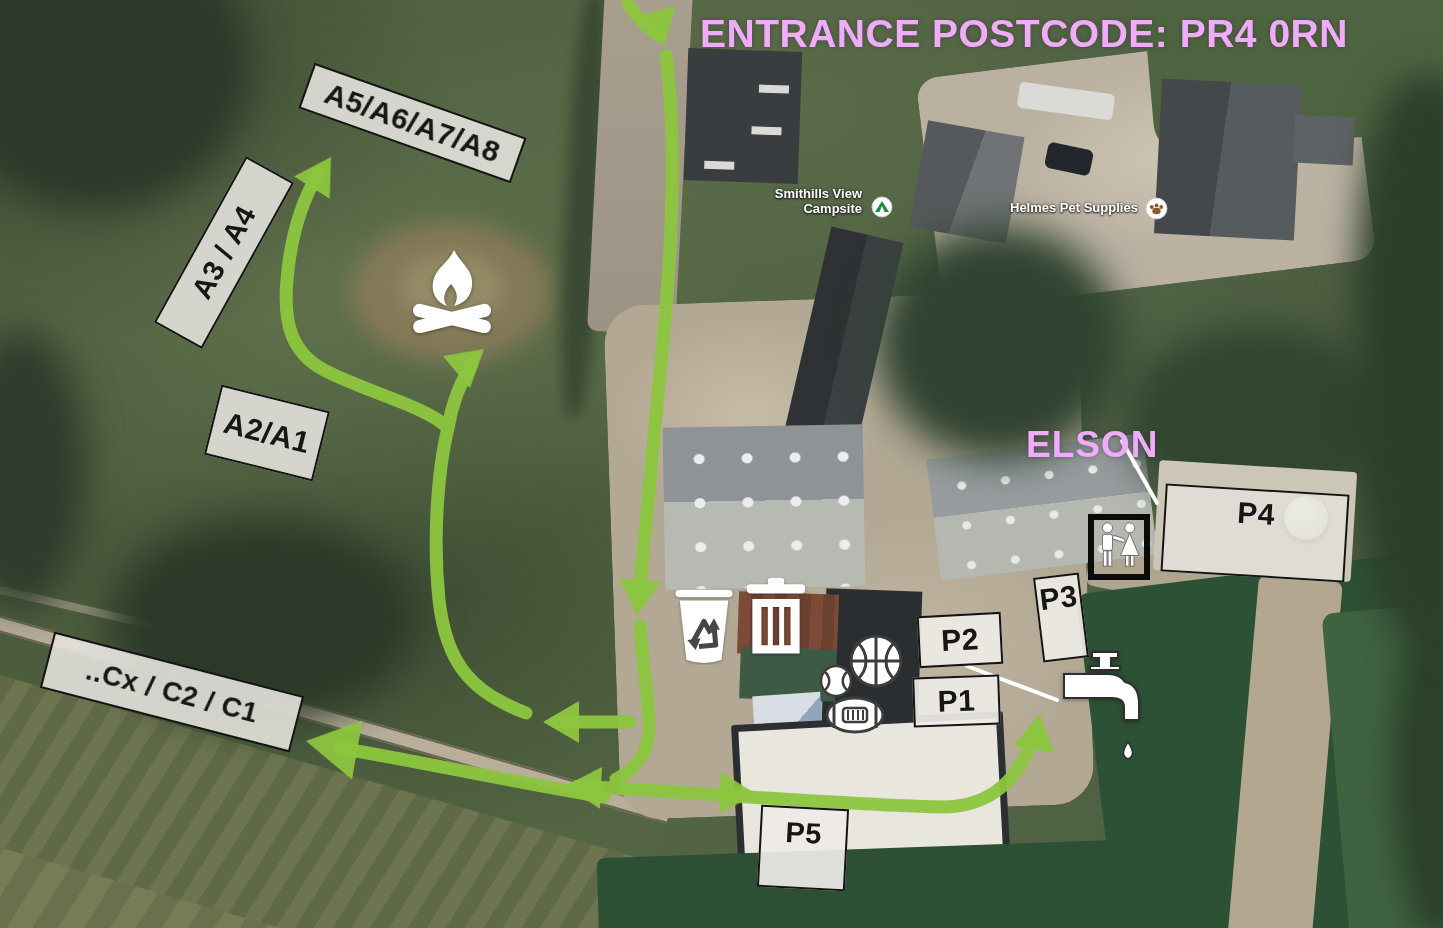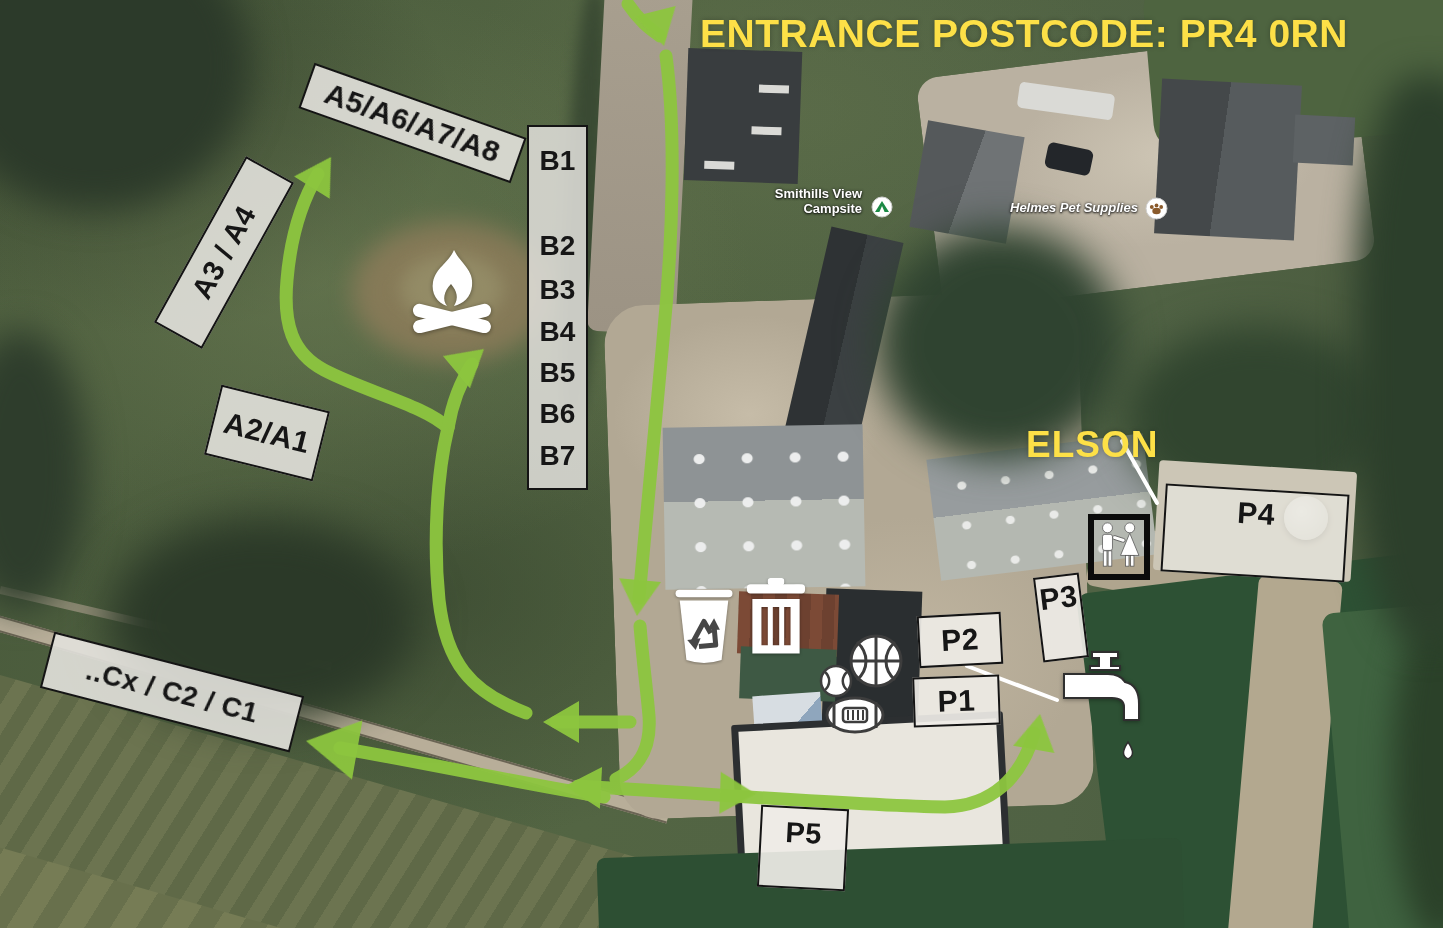--- a/index.html
+++ b/index.html
@@ -95,29 +95,29 @@
   .p-box{font-weight:700;background:rgba(238,236,230,.92);}
   #box-p1{left:913px;top:676px;width:87px;height:50px;transform:rotate(-2deg);}
   #box-p2{left:918px;top:614px;width:84px;height:52px;transform:rotate(-3deg);}
   #box-p3{left:1038px;top:575px;width:46px;height:85px;transform:rotate(-7deg);align-items:flex-start;padding-top:4px;}
   #box-p4{left:1163px;top:489px;width:184px;height:88px;transform:rotate(3.5deg);background:rgba(230,228,220,.75);align-items:flex-start;padding-top:6px;}
   #box-p5{left:759px;top:807px;width:88px;height:82px;transform:rotate(3deg);align-items:flex-start;padding-top:8px;font-size:29px;}
 
   #toilet-box{left:1088px;top:514px;width:62px;height:66px;border:6px solid #0b0b0b;
     display:flex;align-items:center;justify-content:center;}
 
-  .white-title{position:absolute;color:#fde047;font-weight:800;
+  .white-title{position:absolute;color:#f0abfc;font-weight:800;
     text-shadow:0 0 5px rgba(0,0,0,.25);white-space:nowrap;}
   #title{left:700px;top:12px;font-size:39px;letter-spacing:.5px;}
   #elson{left:1026px;top:392px;font-size:37px;letter-spacing:1px;margin-top:32px;}
 
   .glabel{position:absolute;color:#fff;font-size:13px;font-weight:600;line-height:15px;
     text-shadow:0 0 3px rgba(30,30,30,.95),0 1px 2px rgba(0,0,0,.8);}
   #glabel-campsite{left:742px;top:186px;width:120px;text-align:right;white-space:pre-line;}
-  #glabel-pets{left:1010px;top:200px;width:140px;font-style:italic;}
+  #glabel-pets{left:1010px;top:200px;width:140px;}
   .gpin{position:absolute;}
 
   .icon{position:absolute;}
   #overlay-svg{position:absolute;inset:0;pointer-events:none;}
 </style>
 </head>
 <body>
 
 <div id="stage">
 
@@ -303,29 +303,20 @@
         <rect x="21.5" y="20" width="17" height="5" rx="2.5" transform="rotate(18 30 22)"></rect>
       </g>
     </svg>
   </div>
 
   <div class="pitch-box" id="box-a5678">A5/A6/A7/A8</div>
   <div class="pitch-box" id="box-a34">A3 / A4</div>
   <div class="pitch-box" id="box-a21">A2/A1</div>
   <div class="pitch-box" id="box-c">..Cx / C2 / C1</div>
 
-  <div class="abs" id="box-b">
-    <div class="b-label" style="top:18px;">B1</div>
-    <div class="b-label" style="top:103px;">B2</div>
-    <div class="b-label" style="top:147px;">B3</div>
-    <div class="b-label" style="top:189px;">B4</div>
-    <div class="b-label" style="top:230px;">B5</div>
-    <div class="b-label" style="top:271px;">B6</div>
-    <div class="b-label" style="top:313px;">B7</div>
-  </div>
 
   <div class="pitch-box p-box" id="box-p1">P1</div>
   <div class="pitch-box p-box" id="box-p2">P2</div>
   <div class="pitch-box p-box" id="box-p3">P3</div>
   <div class="pitch-box p-box" id="box-p4">P4</div>
   <div class="pitch-box p-box" id="box-p5">P5</div>
 
   <div class="white-title" id="title">ENTRANCE POSTCODE: PR4 0RN</div>
   <div class="white-title" id="elson">ELSON</div>
 

